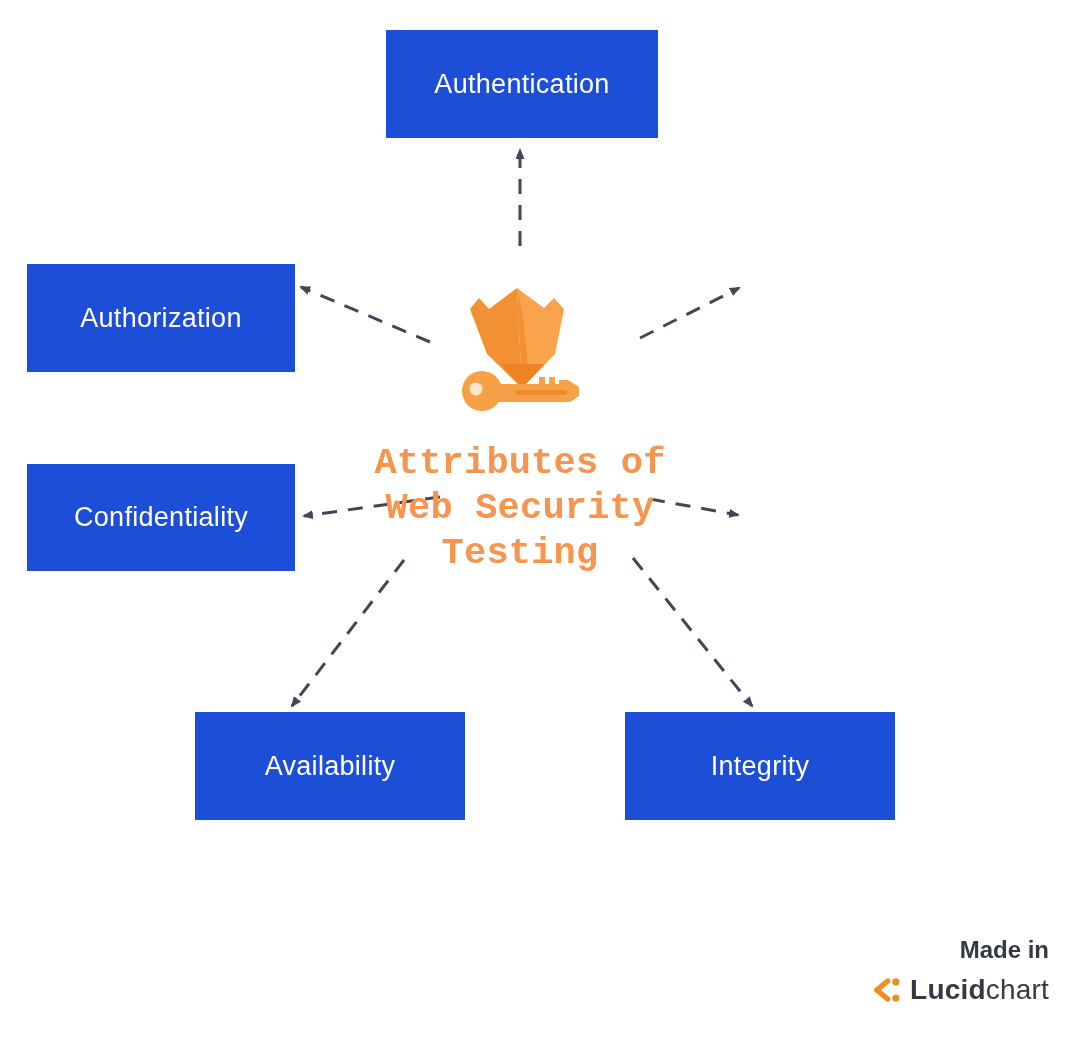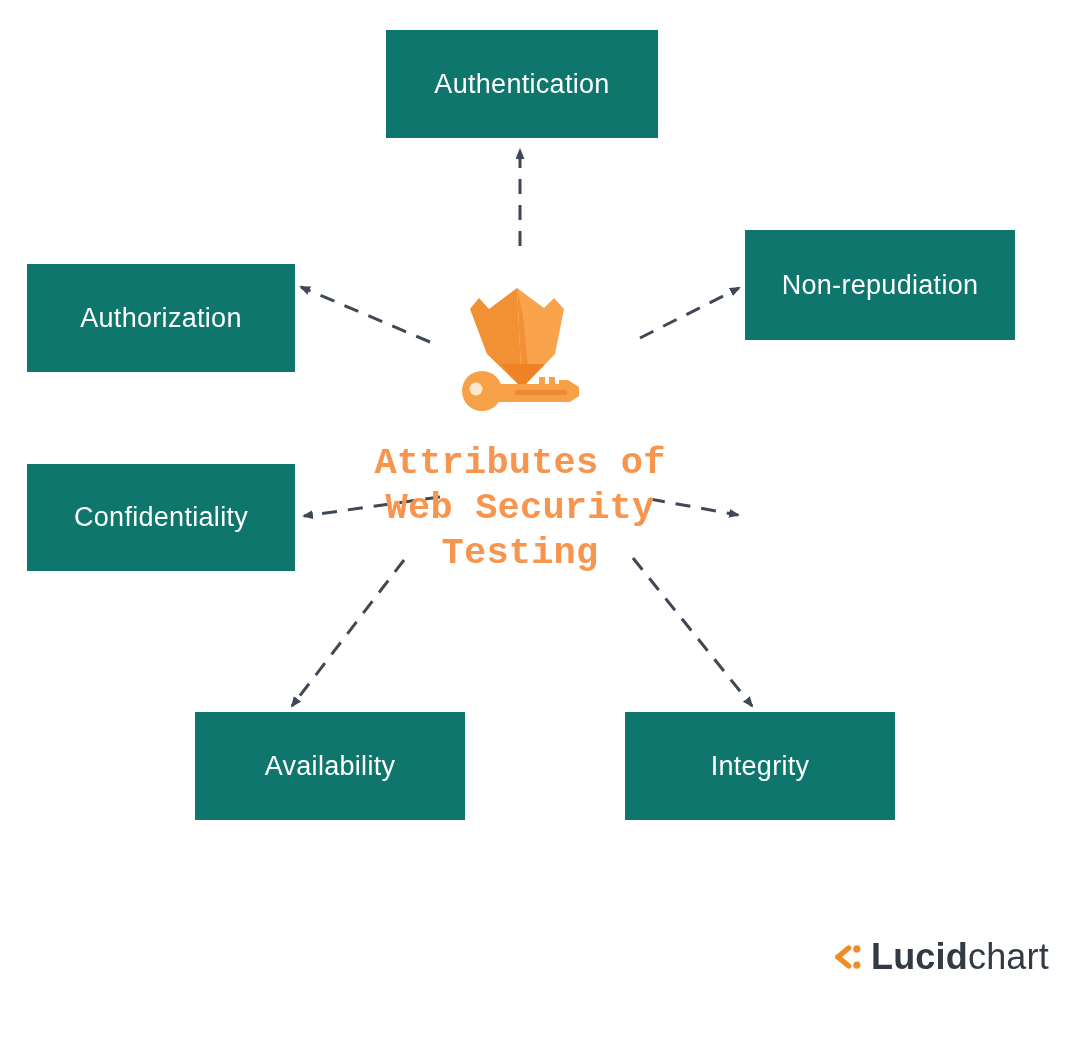--- a/index.html
+++ b/index.html
@@ -4,21 +4,21 @@
 <style>
   * { margin: 0; padding: 0; box-sizing: border-box; }
   html, body { width: 1080px; height: 1040px; background: #ffffff; overflow: hidden; }
   body { font-family: "Liberation Sans", "DejaVu Sans", sans-serif; position: relative; }
 
   .canvas { position: absolute; inset: 0; width: 1080px; height: 1040px; }
 
   
   .node {
     position: absolute;
-    background: #0f766e;
+    background: #1d4ed8;
     color: #ffffff;
     display: flex;
     align-items: center;
     justify-content: center;
     font-size: 27px;
     font-weight: 400;
     letter-spacing: 0.3px;
     text-align: center;
   }
   .node-authentication  { left: 386px; top: 30px;  width: 272px; height: 108px; }
@@ -38,21 +38,21 @@
     position: absolute; left: 355px; top: 441px; width: 330px;
     text-align: center; color: #F7954E; font-weight: 700;
     font-size: 37px; line-height: 45px; letter-spacing: 0.2px; font-family: Liberation Mono, monospace;
   }
 
   
   .footer { position: absolute; right: 31px; top: 936px; width: 300px; text-align: right; }
   .made-in { font-size: 24px; font-weight: 700; color: #333A43; margin-bottom: 8px; }
   .brand-row { display: flex; align-items: center; justify-content: flex-end; gap: 7px; }
   .brand-mark { width: 36px; height: 36px; flex: 0 0 auto; }
-  .brand-text { font-size: 36px; color: #333A43; letter-spacing: 0.2px; }
+  .brand-text { font-size: 28px; color: #333A43; letter-spacing: 0.2px; }
   .brand-text .bold { font-weight: 700; }
 </style>
 </head>
 <body>
 
 <div class="canvas">
 
   <svg class="connectors" width="1080" height="1040" viewBox="0 0 1080 1040" xmlns="http://www.w3.org/2000/svg">
     <defs>
       <marker id="arrowhead" markerWidth="11" markerHeight="10" refX="9" refY="4.5" orient="auto" markerUnits="userSpaceOnUse">
@@ -68,23 +68,20 @@
       <line x1="404" y1="560" x2="292" y2="706" marker-end="url(#arrowhead)"></line>
       <line x1="633" y1="558" x2="752" y2="706" marker-end="url(#arrowhead)"></line>
     </g>
   </svg>
 
   <div class="node node-authentication">
       <span>Authentication</span>
     </div>
   <div class="node node-authorization">
       <span>Authorization</span>
-    </div>
-  <div class="node node-nonrepudiation">
-      <span>Non-repudiation</span>
     </div>
   <div class="node node-confidentiality">
       <span>Confidentiality</span>
     </div>
   <div class="node node-availability">
       <span>Availability</span>
     </div>
   <div class="node node-integrity">
       <span>Integrity</span>
     </div>
@@ -110,20 +107,21 @@
     </svg>
   </div>
 
   <div class="center-title">
     <div>Attributes of</div>
     <div>Web Security</div>
     <div>Testing</div>
   </div>
 
   <div class="footer">
+    <div class="made-in">Made in</div>
     <div class="brand-row">
       <svg class="brand-mark" viewBox="0 0 40 40" xmlns="http://www.w3.org/2000/svg">
         <g stroke="#F08C24" stroke-width="6" stroke-linecap="round" fill="none">
           <line x1="23" y1="10" x2="11" y2="20"></line>
           <line x1="11" y1="20" x2="23" y2="30"></line>
         </g>
         <circle cx="32" cy="11" r="4" fill="#F08C24"></circle>
         <circle cx="32" cy="29" r="4" fill="#F08C24"></circle>
       </svg>
       <div class="brand-text"><span class="bold">Lucid</span><span>chart</span></div>

